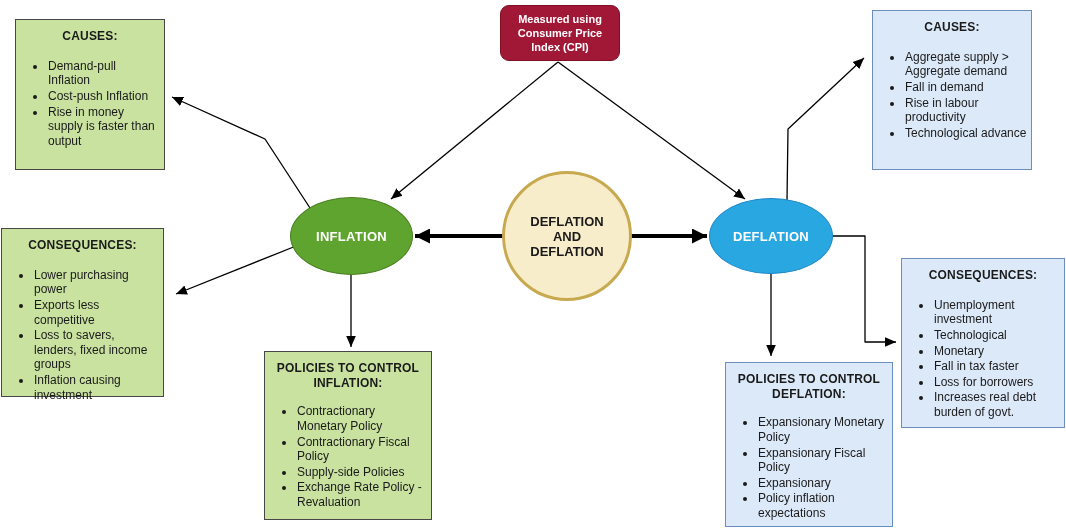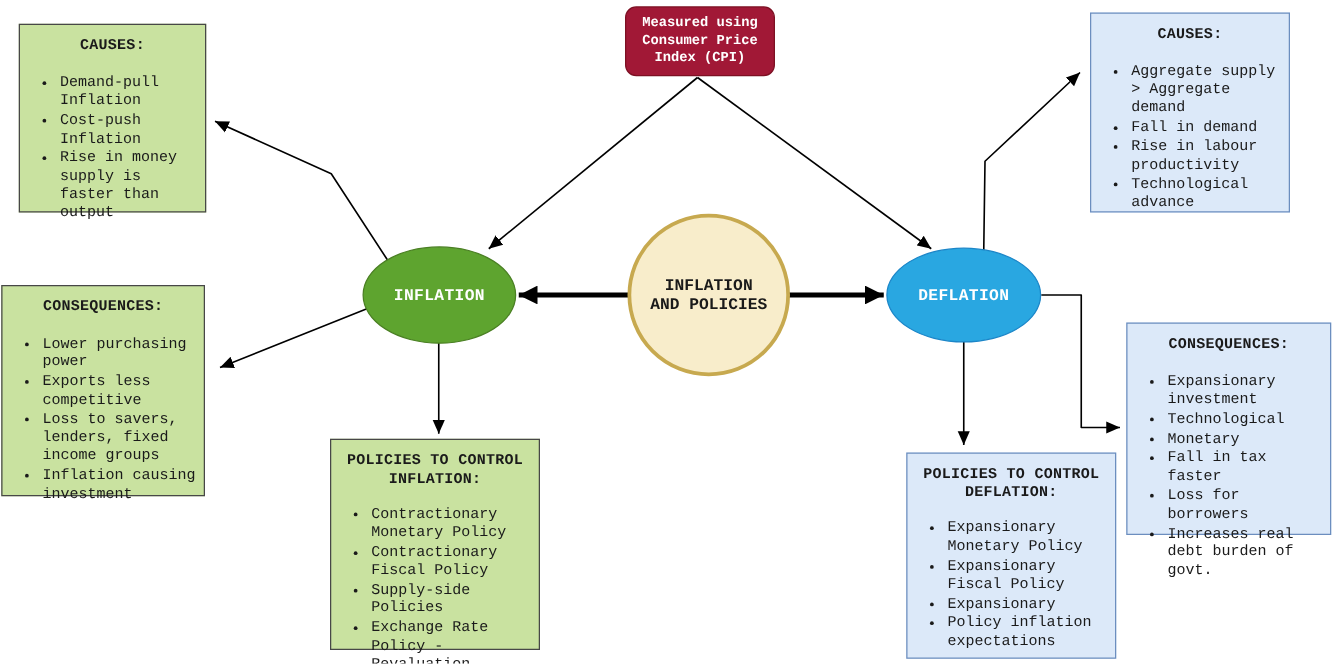--- a/index.html
+++ b/index.html
@@ -1,18 +1,18 @@
 <!DOCTYPE html>
 <html style="--green-fill: #c9e2a0; --green-border: #474747; --blue-fill: #dce9f9; --blue-border: #6c8ebf; --inflation-fill: #5ea42f; --inflation-border: #4a7f23; --deflation-fill: #29a7e1; --deflation-border: #1c86c8; --center-fill: #f8edcb; --center-border: #c7a94f; --cpi-fill: #a11836; --cpi-border: #7d1023; --arrow: #000000; --text: #1a1a1a;"><head>
 <meta charset="utf-8">
 <style>
   html,body{margin:0;padding:0;background:#fff;}
   .canvas{
     position:relative;width:1066px;height:531px;background:#ffffff;
-    font-family:Liberation Mono, monospace;color:var(--text,#1a1a1a);
+    font-family:Liberation Sans, sans-serif;color:var(--text,#1a1a1a);
     overflow:hidden;
     border-radius:23px;
   }
   .arrow-layer{position:absolute;left:0;top:0;width:1066px;height:531px;}
 
   .box{
     position:absolute;box-sizing:border-box;border:1px solid;
     font-size:12px;line-height:1.22;
   }
   .box.green{background:var(--green-fill);border-color:var(--green-border);}
@@ -85,21 +85,21 @@
       <path d="M503,236 L415,236" marker-end="url(#ahb)"></path>
       <path d="M631,236 L707,236" marker-end="url(#ahb)"></path>
     </g>
   </svg>
 
   <div class="cpi-note">
     <span>Measured using Consumer Price Index (CPI)</span>
   </div>
 
   <div class="center-circle">
-    <span>INFLATION AND POLICIES</span>
+    <span>DEFLATION AND DEFLATION</span>
   </div>
 
   <div class="ellipse" id="node-deflation">
     <span>DEFLATION</span>
   </div>
 
   <div class="ellipse" id="node-inflation">
     <span>INFLATION</span>
   </div>
 
@@ -138,21 +138,21 @@
         <li>Aggregate supply &gt; Aggregate demand</li>
         <li>Fall in demand</li>
         <li>Rise in labour productivity</li>
         <li>Technological advance</li>
       </ul>
   </div>
 
   <div class="box blue" id="box-deflation-consequences">
     <h3>CONSEQUENCES:</h3>
     <ul>
-        <li>Expansionary investment</li>
+        <li>Unemployment investment</li>
         <li>Technological</li>
         <li>Monetary</li>
         <li>Fall in tax faster</li>
         <li>Loss for borrowers</li>
         <li>Increases real debt burden of govt.</li>
       </ul>
   </div>
 
   <div class="box blue" id="box-deflation-policies">
     <h3>POLICIES TO CONTROL DEFLATION:</h3>

